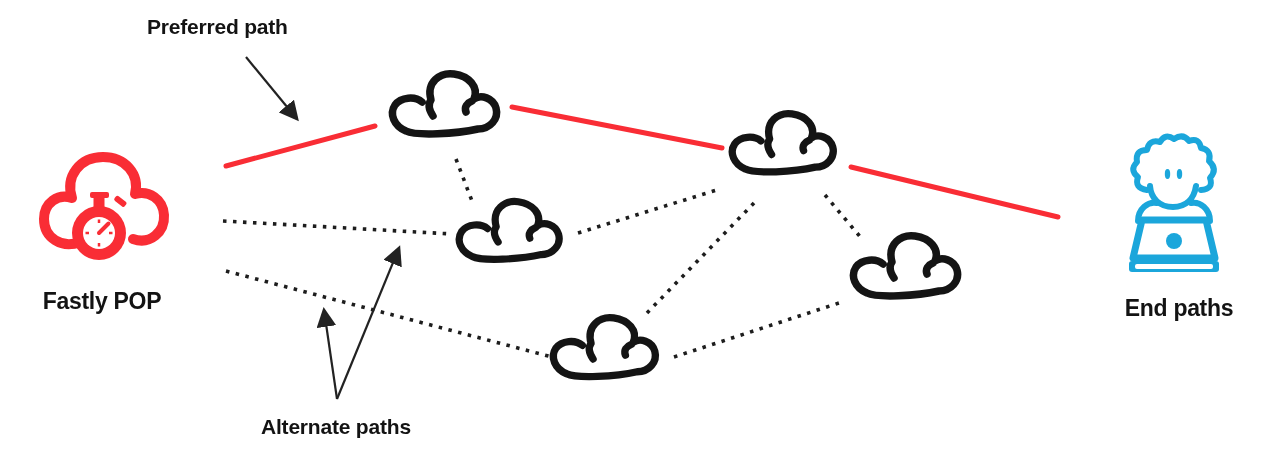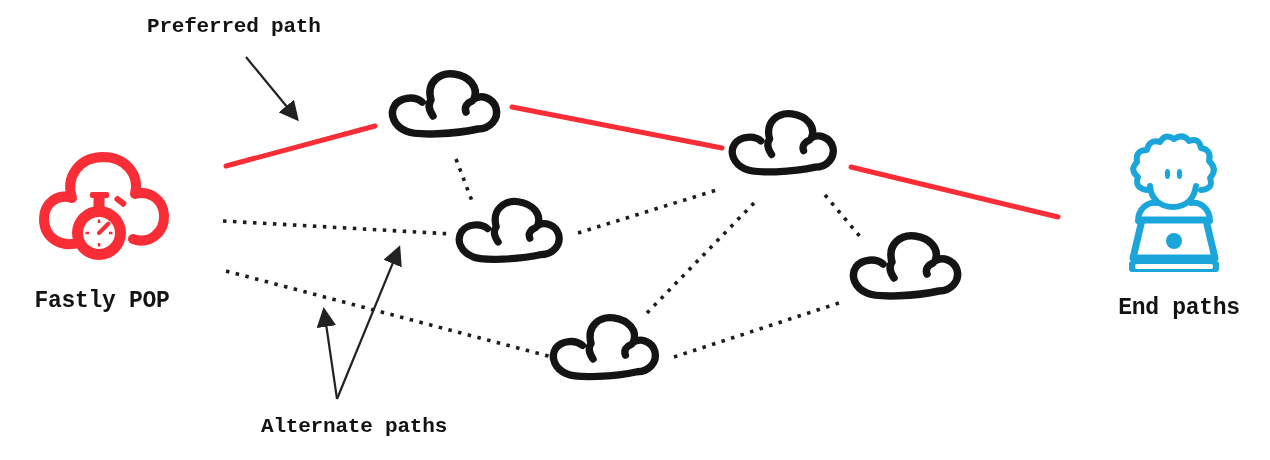--- a/index.html
+++ b/index.html
@@ -9,21 +9,21 @@
     --color-end_user:#1ba6db;
     --color-fastly:#f92d35;
     --color-text:#131313;
     --color-background:#ffffff;
   }
   *{margin:0;padding:0;box-sizing:border-box;}
   html,body{background:var(--color-background);}
   .stage{
     position:relative;width:1270px;height:460px;
     background:var(--color-background);
-    font-family:Liberation Mono, monospace;
+    font-family:Liberation Sans, sans-serif;
     overflow:hidden;
   }
   .diagram-svg{position:absolute;left:0;top:0;width:1270px;height:460px;}
   .label{
     position:absolute;color:var(--color-text);
     font-weight:700;letter-spacing:-0.2px;white-space:nowrap;
   }
   .label-preferred{left:147px;top:15px;font-size:21px;}
   .label-alternate{left:261px;top:415px;font-size:21px;}
   .label-node{width:160px;text-align:center;font-size:23px;letter-spacing:-0.3px;}

